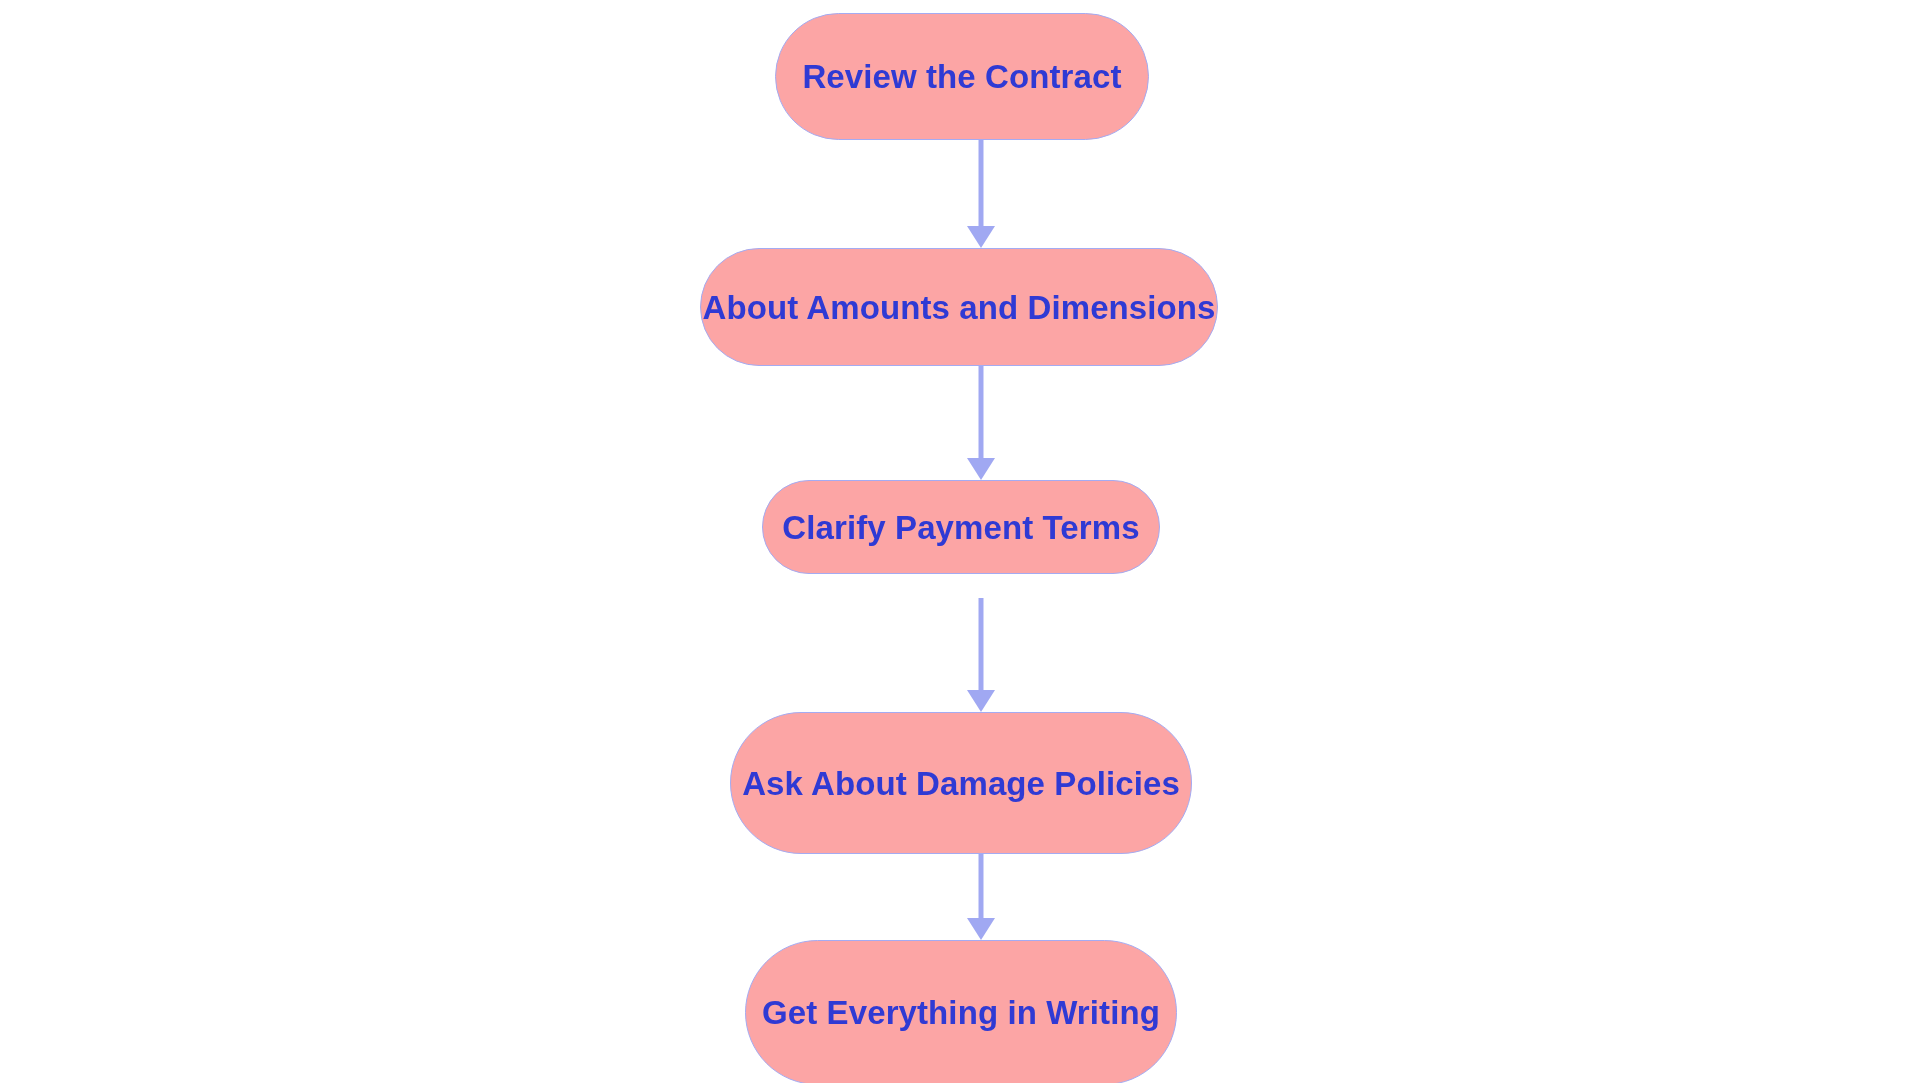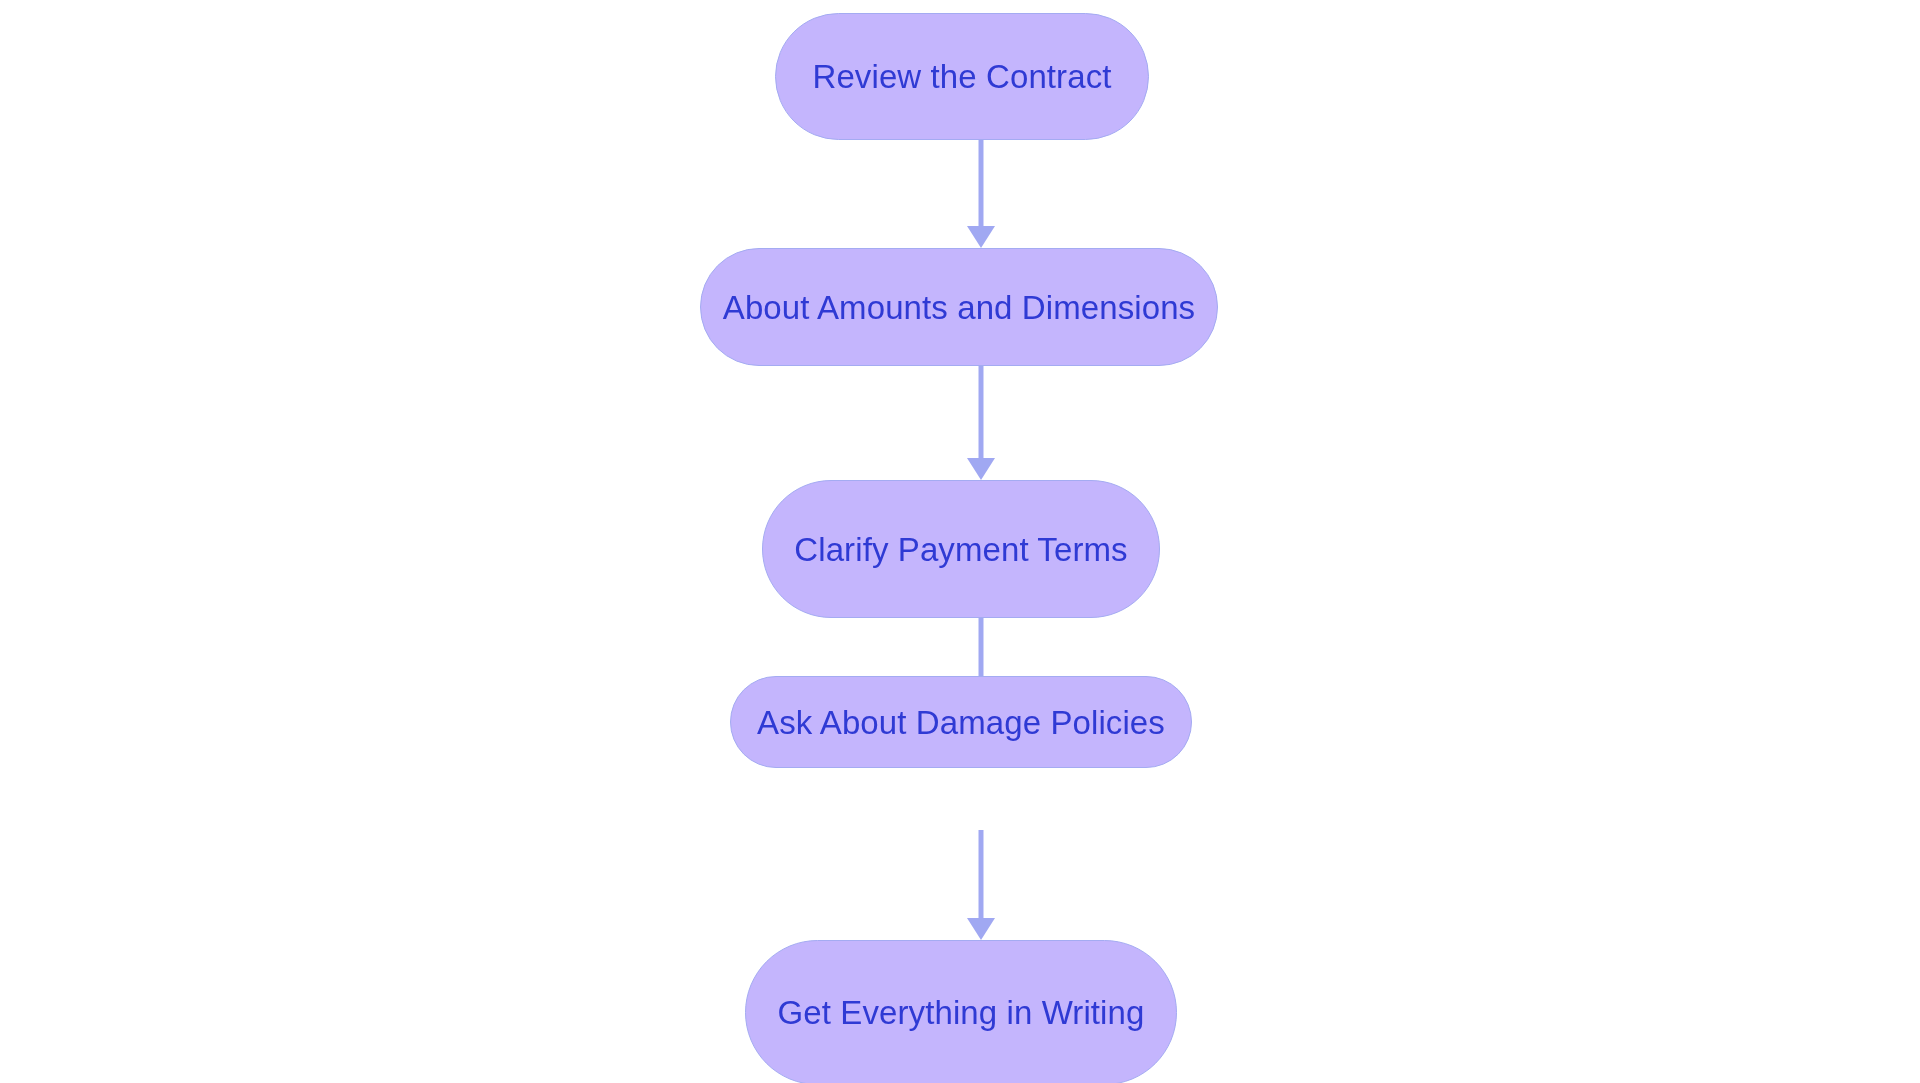--- a/index.html
+++ b/index.html
@@ -16,27 +16,27 @@
     height: 1083px;
     background: #ffffff;
     overflow: hidden;
   }
   .flow-node {
     position: absolute;
     box-sizing: border-box;
     display: flex;
     align-items: center;
     justify-content: center;
-    background: #c4b5fd;
+    background: #fca5a5;
     border: 1.6px solid #a4abf2;
     border-radius: 999px;
     color: #2f3ad4;
     font-family: "Liberation Sans", sans-serif;
     font-size: 33px;
-    font-weight: 400;
+    font-weight: 700;
     letter-spacing: 0.1px;
     white-space: nowrap;
     user-select: none;
   }
   .flow-node-label {
     line-height: 1;
     color: inherit;
   }
   .flow-connector {
     position: absolute;
@@ -92,25 +92,25 @@
   </div>
 
   <div class="flow-node" style="left:775px; top:13px; width:374px; height:127px;">
     <span class="flow-node-label">Review the Contract</span>
   </div>
 
   <div class="flow-node" style="left:700px; top:248px; width:518px; height:118px;">
     <span class="flow-node-label">About Amounts and Dimensions</span>
   </div>
 
-  <div class="flow-node" style="left:762px; top:480px; width:398px; height:138px;">
+  <div class="flow-node" style="left:762px; top:480px; width:398px; height:94px;">
     <span class="flow-node-label">Clarify Payment Terms</span>
   </div>
 
-  <div class="flow-node" style="left:730px; top:676px; width:462px; height:92px;">
+  <div class="flow-node" style="left:730px; top:712px; width:462px; height:142px;">
     <span class="flow-node-label">Ask About Damage Policies</span>
   </div>
 
   <div class="flow-node" style="left:745px; top:940px; width:432px; height:145px;">
     <span class="flow-node-label">Get Everything in Writing</span>
   </div>
 
 </div>
 
 </body></html>

